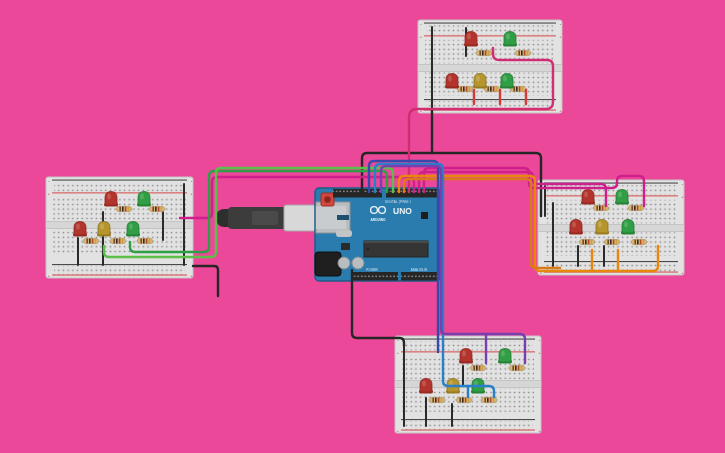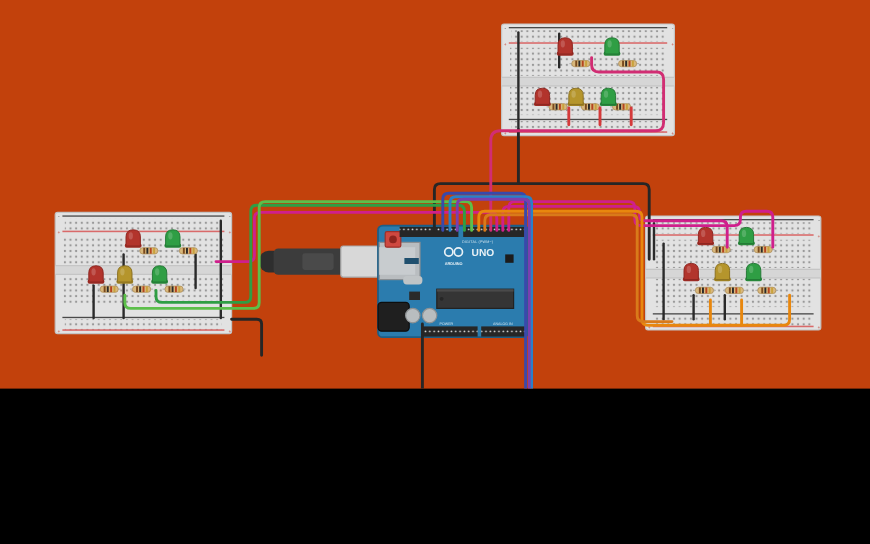--- a/index.html
+++ b/index.html
@@ -1,16 +1,16 @@
 <!DOCTYPE html>
 <html><head>
 <meta charset="utf-8">
 <style>
   html,body{margin:0;padding:0;background:#000;}
-  #canvas{position:relative;width:725px;height:324px;background:#c2410c;overflow:hidden;}
+  #canvas{position:relative;width:725px;height:453px;background:#ec4899;overflow:hidden;}
   svg{display:block;}
   text{font-family:"Liberation Sans",sans-serif;}
   .microtext{letter-spacing:.2px;}
 </style>
 </head>
 <body>
 
 <div id="canvas">
 <svg id="scene" width="725" height="453" viewBox="0 0 725 453">
   <defs>

